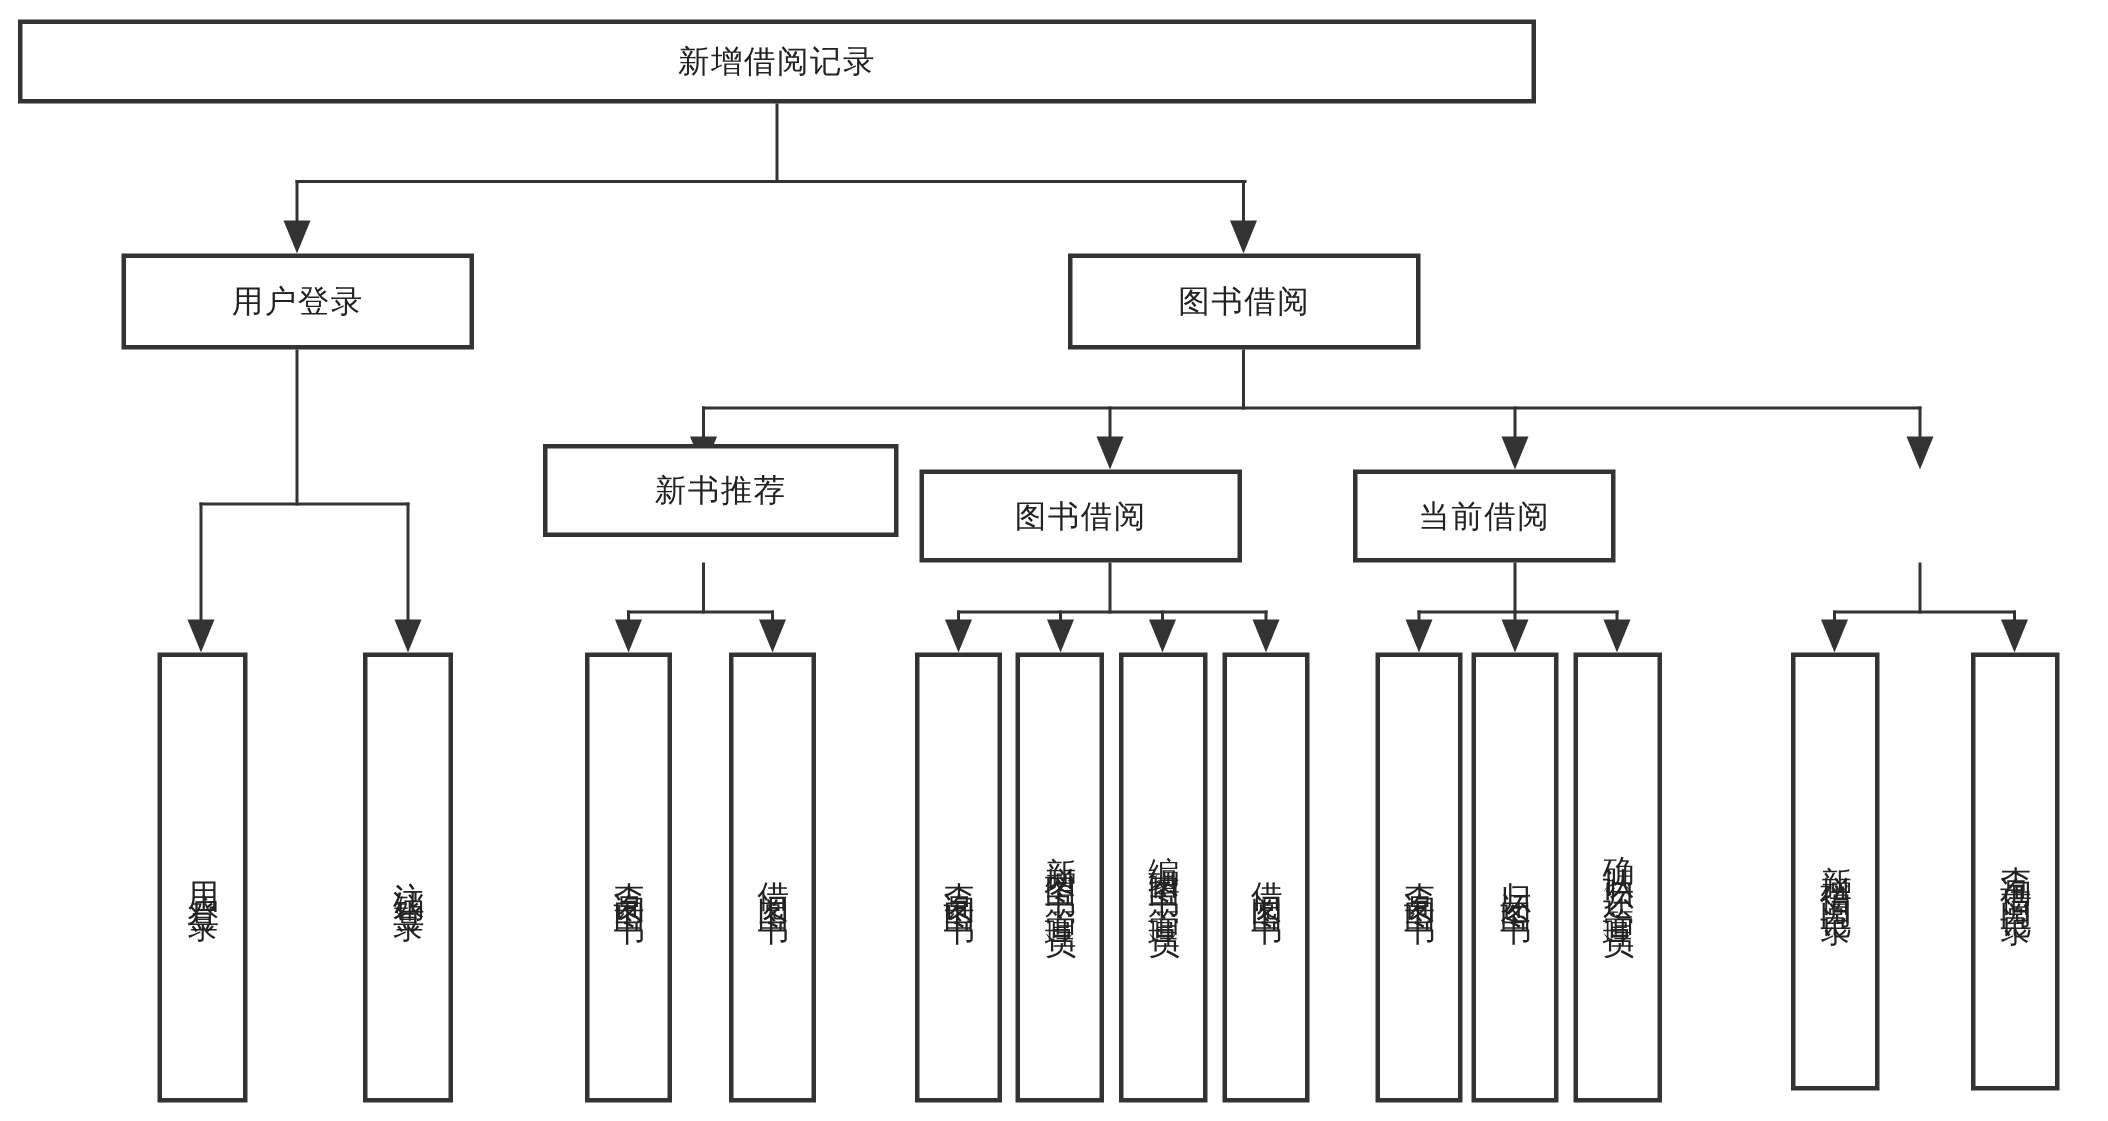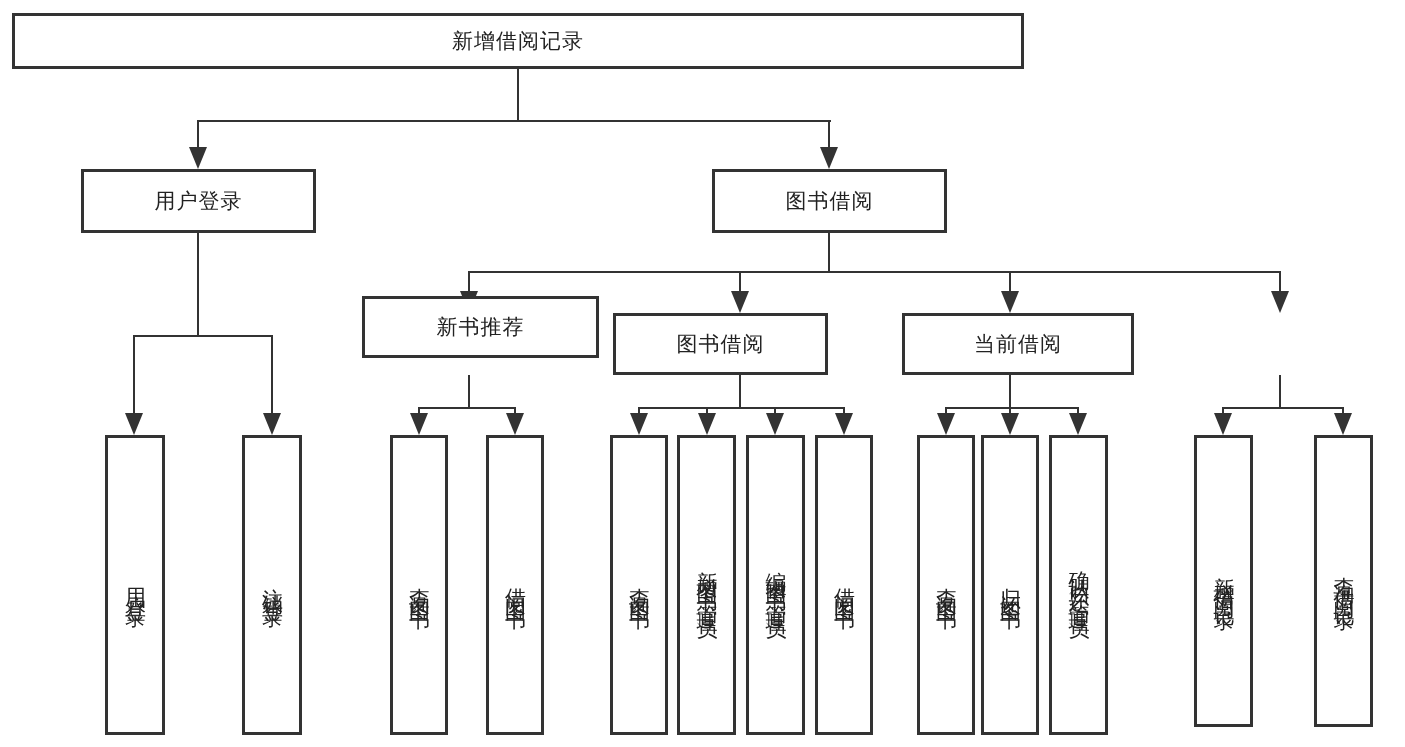--- a/index.html
+++ b/index.html
@@ -91,21 +91,21 @@
   <div class="ah" style="left:1001px;top:291px;"></div>
   <div class="vl" style="left:1279px;top:271px;height:22px;"></div>
   <div class="ah" style="left:1271px;top:291px;"></div>
 
   <div class="box" style="left:362px;top:296px;width:237px;height:62px;">
     <span>新书推荐</span>
   </div>
   <div class="box" style="left:613px;top:313px;width:215px;height:62px;">
     <span>图书借阅</span>
   </div>
-  <div class="box" style="left:902px;top:313px;width:232px;height:62px;">
+  <div class="box" style="left:902px;top:313px;width:175px;height:62px;">
     <span>当前借阅</span>
   </div>
 
   <div class="vl" style="left:468px;top:375px;height:34px;"></div>
   <div class="hl" style="left:418px;top:407px;width:98px;"></div>
   <div class="vl" style="left:418px;top:407px;height:8px;"></div>
   <div class="ah" style="left:410px;top:413px;"></div>
   <div class="vl" style="left:514px;top:407px;height:8px;"></div>
   <div class="ah" style="left:506px;top:413px;"></div>
 

